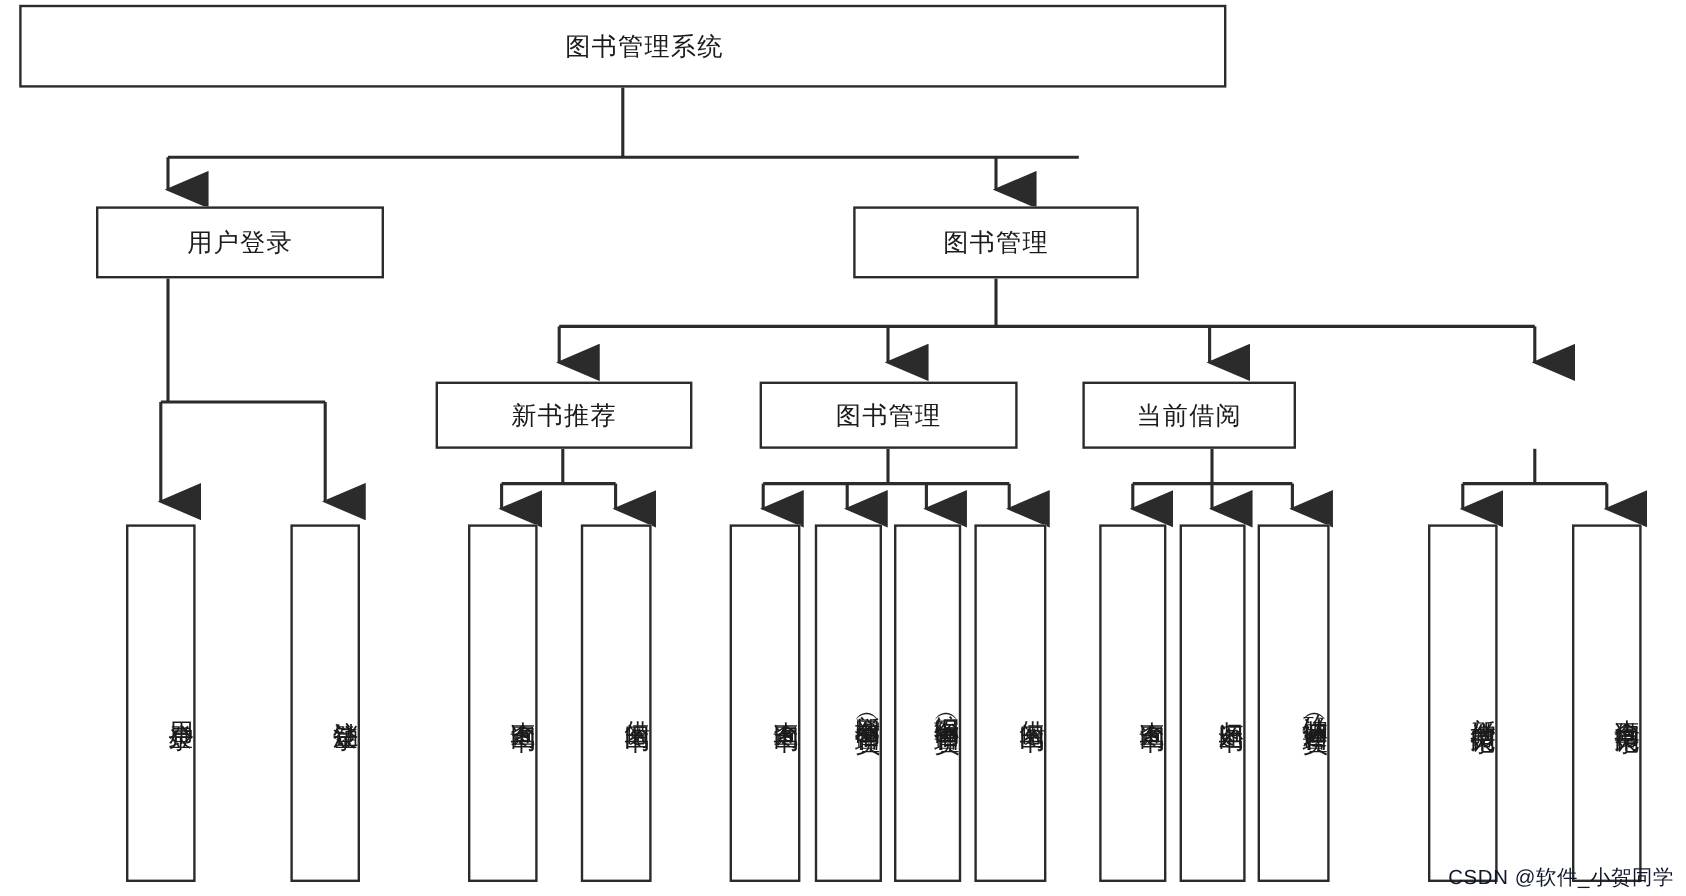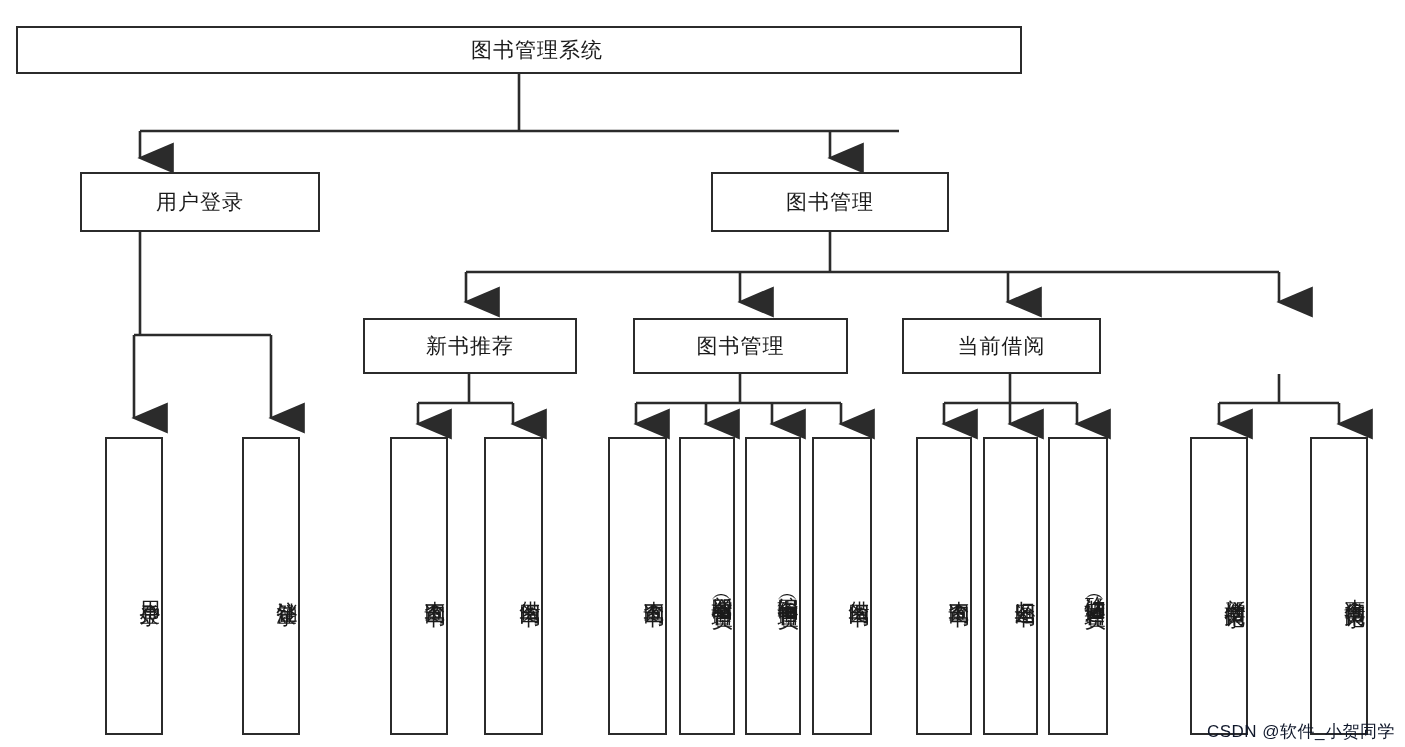--- a/index.html
+++ b/index.html
@@ -115,38 +115,38 @@
       <path d="M 1010 403 L 1010 424" marker-end="url(#arw)"></path>
       <path d="M 1077 403 L 1077 424" marker-end="url(#arw)"></path>
 
       <path d="M 1279 374 L 1279 403"></path>
       <path d="M 1219 403 L 1339 403"></path>
       <path d="M 1219 403 L 1219 424" marker-end="url(#arw)"></path>
       <path d="M 1339 403 L 1339 424" marker-end="url(#arw)"></path>
     </g>
   </svg>
 
-  <div class="node horizontal" style="left:16px; top:26px; width:1006px; height:48px;padding-left:36px;">
+  <div class="node horizontal" style="left:16px; top:4px; width:1006px; height:69px;padding-left:36px;">
     <span class="node-label">图书管理系统</span>
   </div>
 
   <div class="node horizontal" style="left:80px; top:172px; width:240px; height:60px;">
     <span class="node-label">用户登录</span>
   </div>
   <div class="node horizontal" style="left:711px; top:172px; width:238px; height:60px;">
     <span class="node-label">图书管理</span>
   </div>
 
   <div class="node horizontal" style="left:363px; top:318px; width:214px; height:56px;">
     <span class="node-label">新书推荐</span>
   </div>
   <div class="node horizontal" style="left:633px; top:318px; width:215px; height:56px;">
     <span class="node-label">图书管理</span>
   </div>
-  <div class="node horizontal" style="left:902px; top:318px; width:199px; height:56px;">
+  <div class="node horizontal" style="left:902px; top:318px; width:178px; height:56px;">
     <span class="node-label">当前借阅</span>
   </div>
 
   <div class="node vertical" style="left:105px; top:437px; width:58px; height:298px;">
     <span class="node-label">用户登录</span>
   </div>
   <div class="node vertical" style="left:242px; top:437px; width:58px; height:298px;">
     <span class="node-label">注销登录</span>
   </div>
 

